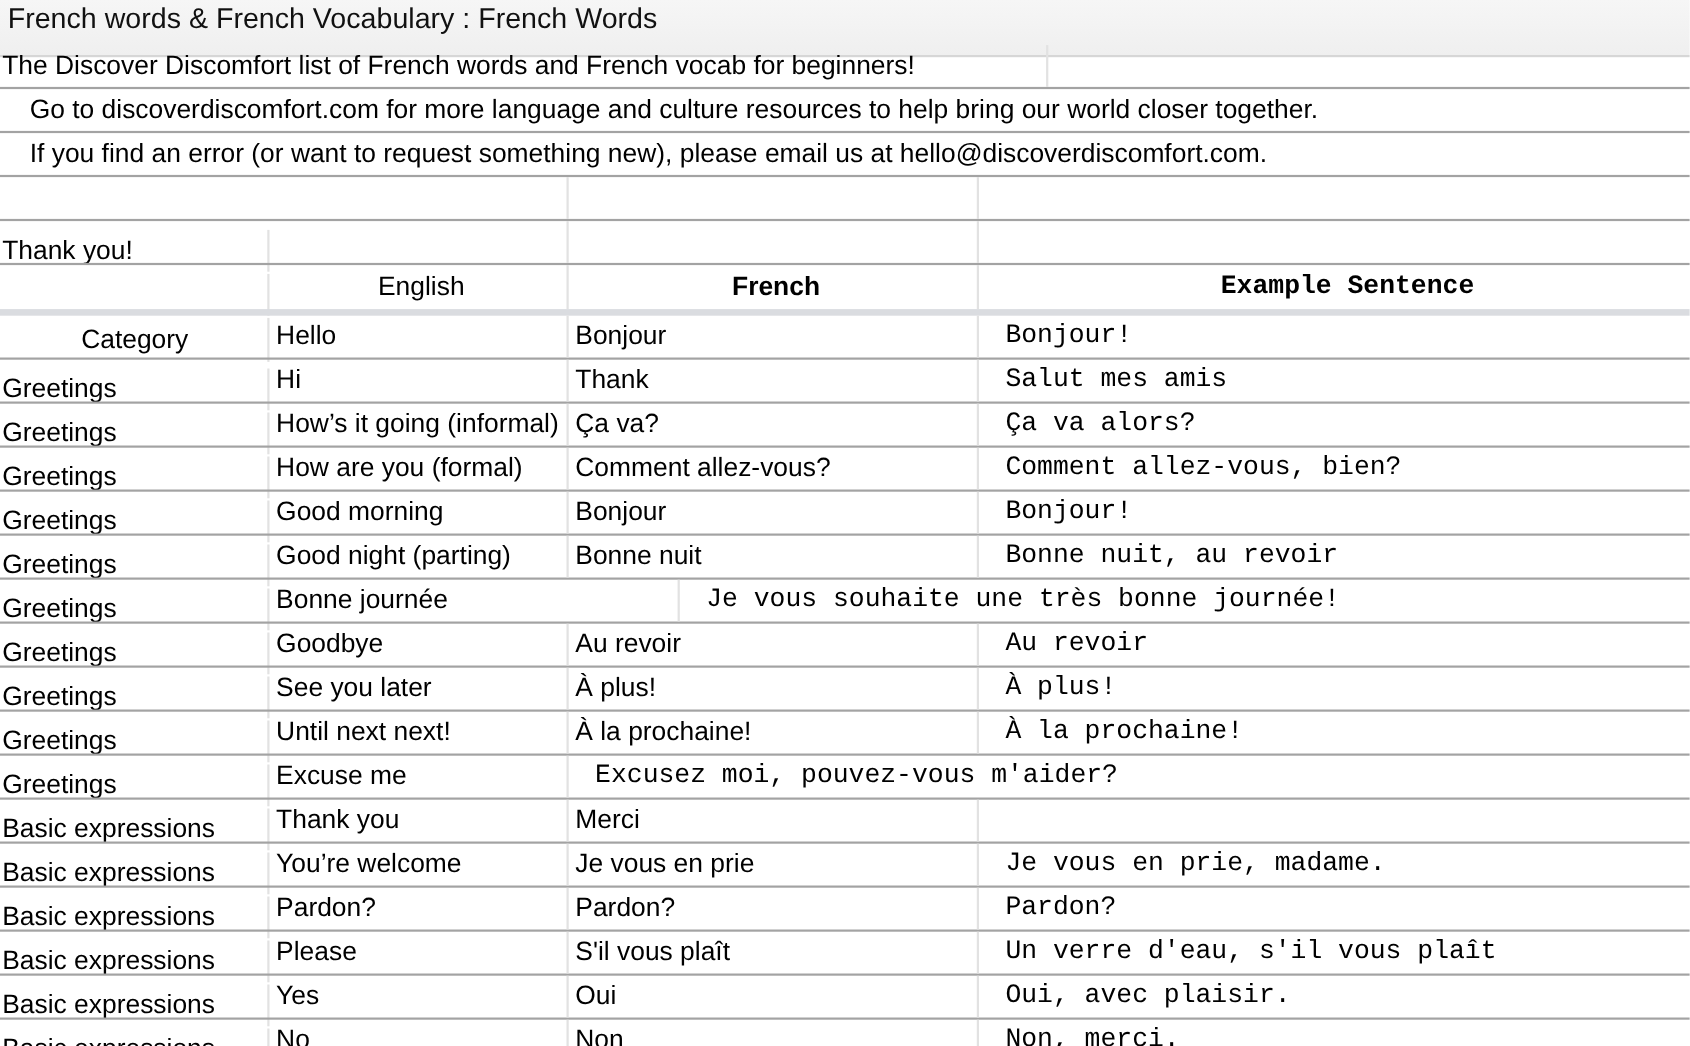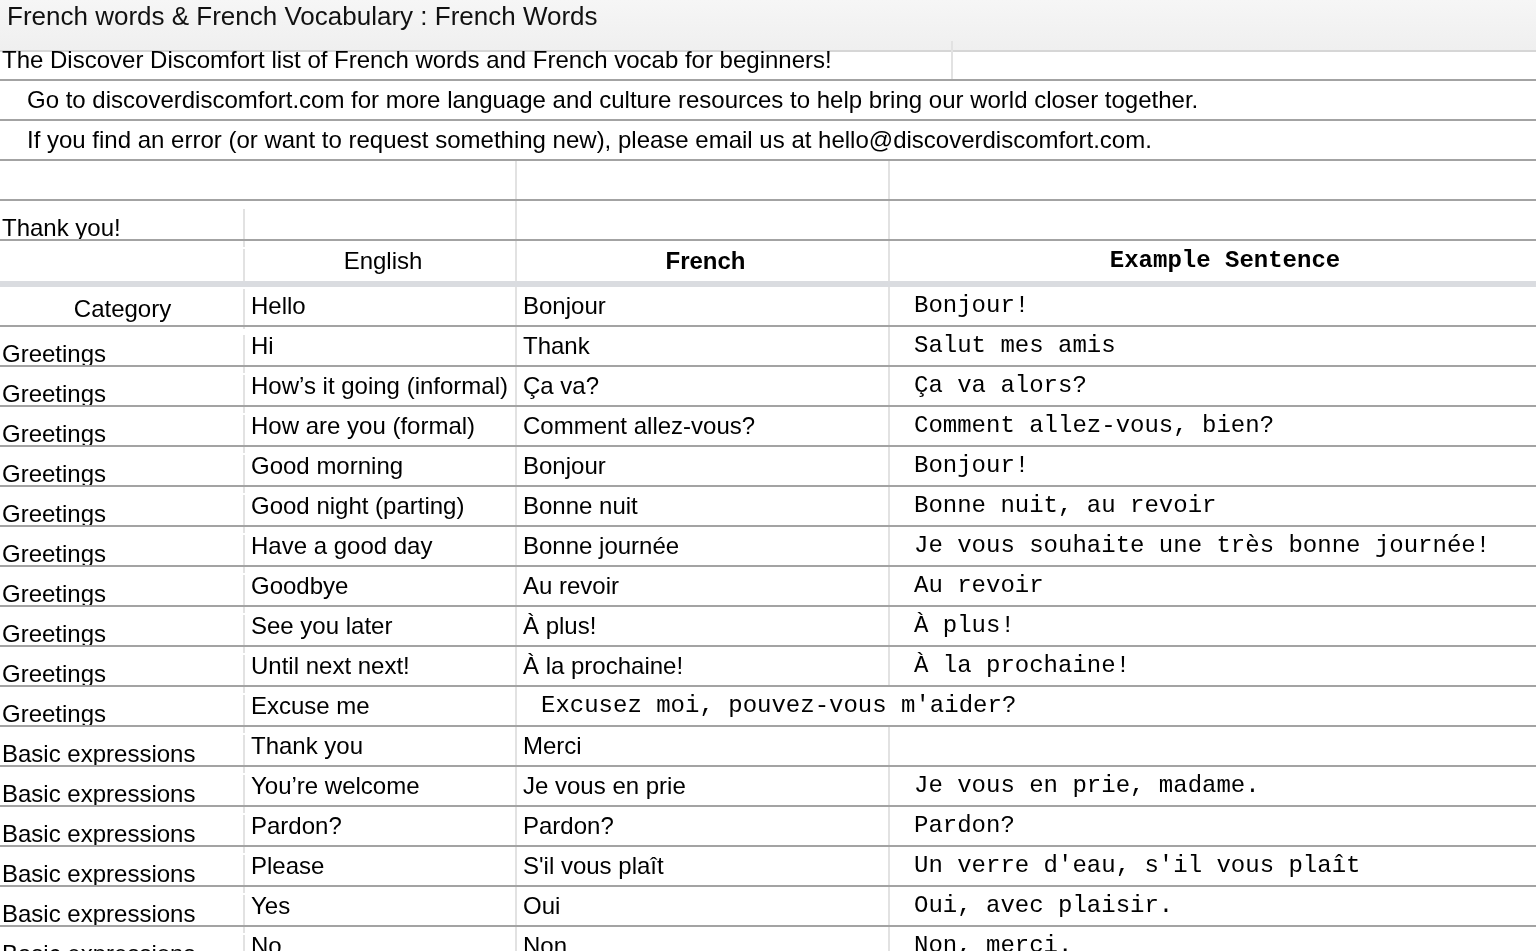--- a/index.html
+++ b/index.html
@@ -142,21 +142,20 @@
     <div class="cell c4">Bonjour!</div>
   </div>
   <div class="row">
     <div class="cell c1">Greetings</div>
     <div class="cell c2">Good night (parting)</div>
     <div class="cell c3">Bonne nuit</div>
     <div class="cell c4">Bonne nuit, au revoir</div>
   </div>
   <div class="row">
     <div class="cell c1">Greetings</div>
-    <div class="cell c2">Have a good day</div>
     <div class="cell c3">Bonne journée</div>
     <div class="cell c4">Je vous souhaite une très bonne journée!</div>
   </div>
   <div class="row">
     <div class="cell c1">Greetings</div>
     <div class="cell c2">Goodbye</div>
     <div class="cell c3">Au revoir</div>
     <div class="cell c4">Au revoir</div>
   </div>
   <div class="row">

